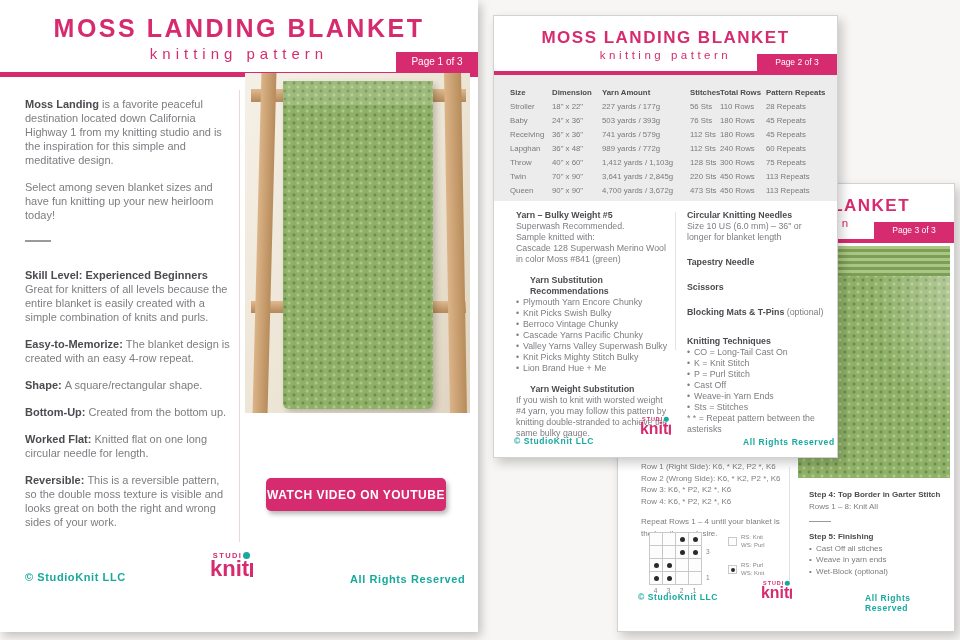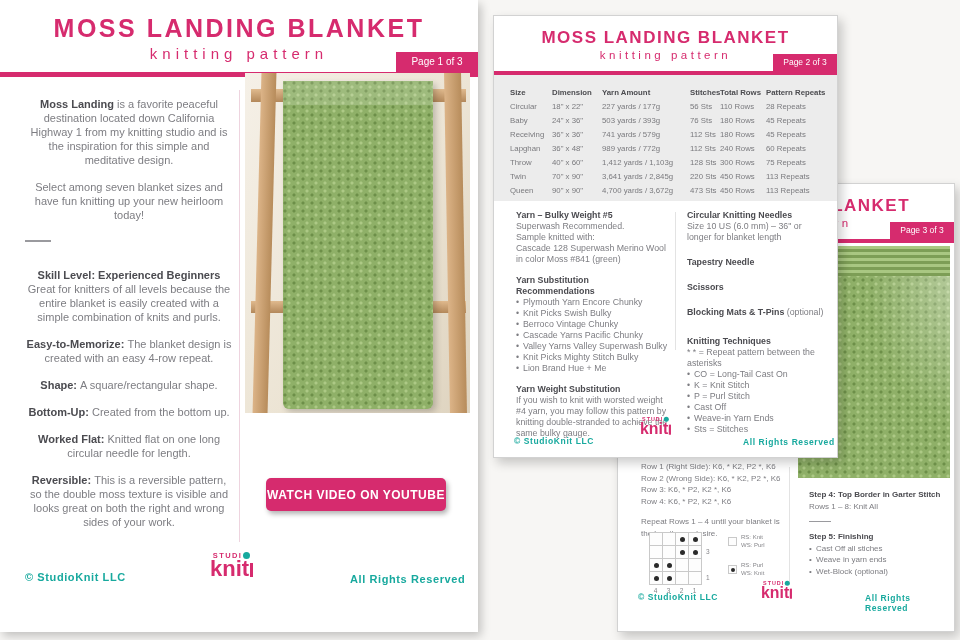--- a/index.html
+++ b/index.html
@@ -19,29 +19,29 @@
   #page2{left:493px;top:15px;width:345px;height:443px;z-index:3;border:1px solid #d2d2d2;box-shadow:4px 5px 10px rgba(0,0,0,.2);}
   #page3{left:617px;top:183px;width:338px;height:449px;z-index:2;border:1px solid #d2d2d2;box-shadow:4px 5px 10px rgba(0,0,0,.2);}
 
   
   .p1-title{margin-top:14px;text-align:center;color:var(--pink);font-weight:bold;font-size:25px;letter-spacing:2.5px;}
   .p1-sub{text-align:center;color:var(--pink);font-size:15px;letter-spacing:5px;margin-top:2px;}
   .p-title{margin-top:12px;text-align:center;color:var(--pink);font-weight:bold;font-size:17px;letter-spacing:1.5px;}
   .p-sub{text-align:center;color:var(--pink);font-size:11.5px;letter-spacing:3.5px;margin-top:1px;}
   .badge{position:absolute;right:0;background:var(--pink);color:#fff;font-weight:normal;text-align:center;}
   #page1 .badge{top:52px;width:82px;height:20px;line-height:20px;font-size:10px;}
-  #page2 .badge,#page3 .badge{top:38px;width:64px;height:17px;line-height:17px;font-size:8.5px;}
+  #page2 .badge,#page3 .badge{top:38px;width:80px;height:17px;line-height:17px;font-size:8.5px;}
   .rule{position:absolute;left:0;right:0;background:var(--pink);}
   #page1 .rule{top:72px;height:5px;}
   #page2 .rule,#page3 .rule{top:55px;height:4px;}
 
   
   .p1-left{position:absolute;left:25px;top:97px;width:208px;font-size:11px;line-height:14px;color:var(--txt);}
   .p1-left b{color:var(--bold);}
-  .para{margin:0;text-align:center;}
+  .para{margin:0;}
   .intro2{margin-top:13px;}
   .section-divider{width:26px;border-top:2px solid #9a9a9e;margin:18px 0 26px 0;}
   .feature{margin-top:13px;}
   .col-divider{position:absolute;left:239px;top:90px;width:1px;height:452px;background:#eed4df;}
 
   .photo1{position:absolute;left:245px;top:73px;width:225px;height:340px;overflow:hidden;
     background:linear-gradient(120deg,#f5f0e7 0%,#ece4d4 55%,#ded3bf 100%);}
   .rail{position:absolute;top:-4px;bottom:-4px;background:linear-gradient(90deg,#dcb488,#b78c5b);}
   .rail.left{left:12px;width:15px;transform:rotate(1.5deg);}
   .rail.right{right:6px;width:17px;transform:rotate(-1deg);}
@@ -83,21 +83,21 @@
   .table-band{position:absolute;left:0;right:0;top:59px;height:126px;background:#ececec;}
   .sizes-table{position:absolute;left:16px;top:69px;display:grid;
     grid-template-columns:42px 50px 88px 30px 46px 60px;grid-auto-rows:14px;
     font-size:7.8px;color:#7a7a7e;white-space:nowrap;align-items:center;}
   .sizes-table .th{font-weight:bold;color:#4c4c50;}
   .p2-left{position:absolute;left:22px;top:194px;width:152px;font-size:8.8px;line-height:11px;color:var(--txt);}
   .p2-right{position:absolute;left:193px;top:194px;width:138px;font-size:8.8px;line-height:11px;color:var(--txt);}
   .v-divider{position:absolute;width:1px;background:#e3e3e3;}
   #page2 .v-divider{left:181px;top:196px;height:138px;}
   .mh{font-weight:bold;color:var(--bold);}
-  .gap{margin-top:10px;}
+  .gap{margin-top:10px;margin-left:14px;}
   .gap-sm{margin-top:14px;}
   .li{padding-left:7px;position:relative;}
   .li::before{content:"•";position:absolute;left:0;}
 
   
   .photo3{position:absolute;left:180px;top:62px;width:152px;height:232px;overflow:hidden;}
   .garter{position:absolute;left:0;right:0;top:0;height:30px;
     background:repeating-linear-gradient(180deg,#a9c782 0 3px,#7d9e56 3px 6px);}
   .fold{position:absolute;right:-15px;top:30px;width:110px;height:170px;
     background:radial-gradient(ellipse at top right,rgba(255,255,255,.38),transparent 62%);}
@@ -270,21 +270,21 @@
   <div class="rule"></div>
 
   <div class="table-band"></div>
   <div class="sizes-table">
       <div class="tcell th">Size</div>
       <div class="tcell th">Dimension</div>
       <div class="tcell th">Yarn Amount</div>
       <div class="tcell th">Stitches</div>
       <div class="tcell th">Total Rows</div>
       <div class="tcell th">Pattern Repeats</div>
-      <div class="tcell">Circular</div>
+      <div class="tcell">Stroller</div>
       <div class="tcell">18" x 22"</div>
       <div class="tcell">227 yards / 177g</div>
       <div class="tcell">56 Sts</div>
       <div class="tcell">110 Rows</div>
       <div class="tcell">28 Repeats</div>
       <div class="tcell">Baby</div>
       <div class="tcell">24" x 36"</div>
       <div class="tcell">503 yards / 393g</div>
       <div class="tcell">76 Sts</div>
       <div class="tcell">180 Rows</div>
@@ -344,29 +344,29 @@
 
   <div class="v-divider"></div>
 
   <div class="p2-right">
     <div class="mh">Circular Knitting Needles</div>
     <div>Size 10 US (6.0 mm) – 36" or longer for blanket length</div>
     <div class="mh gap-sm">Tapestry Needle</div>
     <div class="mh gap-sm">Scissors</div>
     <div class="gap-sm"><b style="color:var(--bold)">Blocking Mats &amp; T-Pins</b><span> (optional)</span></div>
     <div class="mh" style="margin-top:18px">Knitting Techniques</div>
-    <div>* * = Repeat pattern between the asterisks</div>
     <div>
         <div class="li">CO = Long-Tail Cast On</div>
         <div class="li">K = Knit Stitch</div>
         <div class="li">P = Purl Stitch</div>
         <div class="li">Cast Off</div>
         <div class="li">Weave-in Yarn Ends</div>
         <div class="li">Sts = Stitches</div>
       </div>
+    <div>* * = Repeat pattern between the asterisks</div>
   </div>
 
   <div class="f-copy">© StudioKnit LLC</div>
   <div class="logo sm">
     <div class="logo-top">
         <span>STUDI</span>
         <span class="logo-dot"></span>
       </div>
     <div class="logo-knit">
         <span>knit</span>

